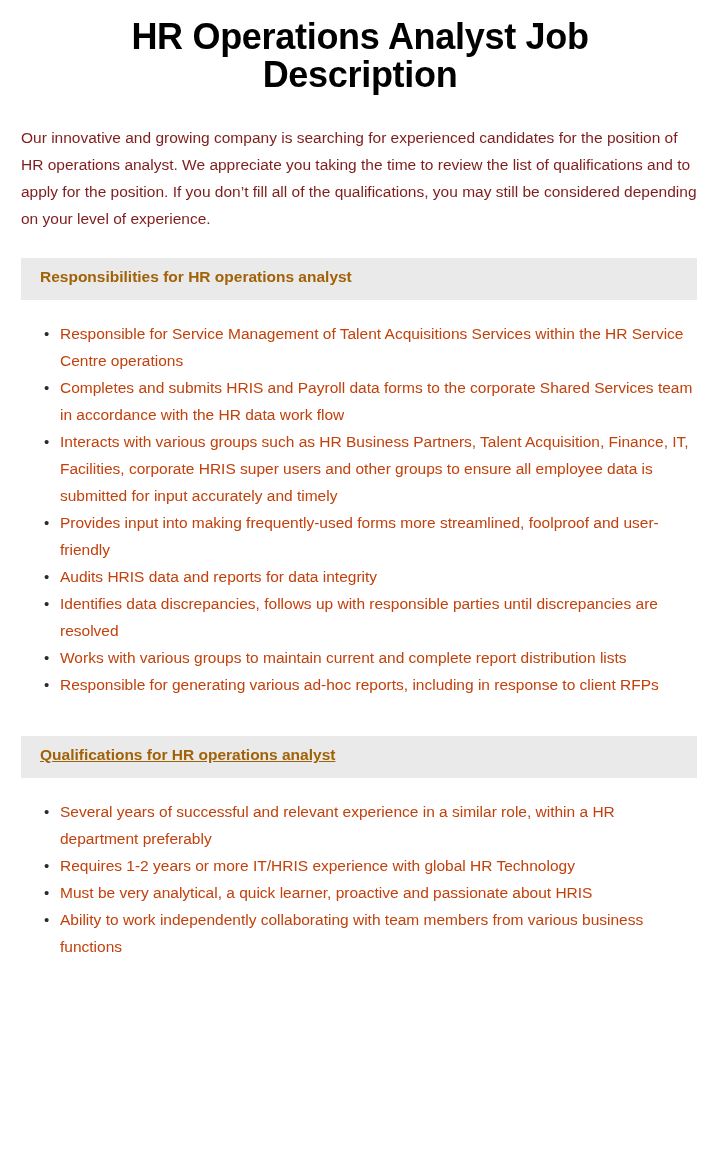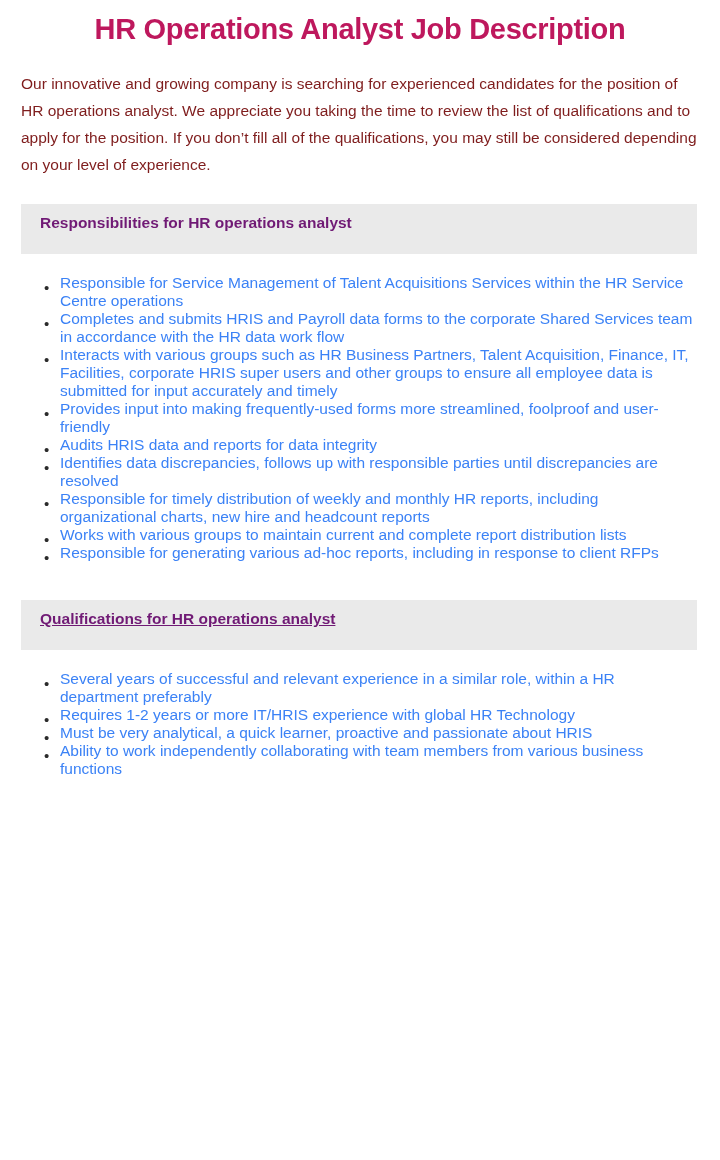--- a/index.html
+++ b/index.html
@@ -13,58 +13,58 @@
     min-height: 1160px;
     font-family: "Liberation Sans", sans-serif;
     color: #1a1a1a;
     -webkit-font-smoothing: antialiased;
   }
   .page {
     width: 720px;
     padding: 0;
   }
   .page-title {
-    font-size: 29px;
+    font-size: 36px;
     font-weight: bold;
     letter-spacing: -0.3px;
     text-align: center;
-    color: #be185d;
-    margin: 4px;
+    color: #000000;
+    margin: 12px;
     padding: 6px 20px 0 20px;
     line-height: 38px;
   }
   .intro {
     margin: 0;
     padding: 18px 23px 0 21px;
     font-size: 15.5px;
     line-height: 27px;
     color: #7f1d1d;
   }
   .section {
     margin: 0;
     padding: 0;
   }
   .section-header {
     margin: 26px 23px 0 21px;
-    padding: 10px 0 22px 19px;
+    padding: 10px 0 14px 19px;
     font-size: 15.5px;
     font-weight: bold;
-    color: #701a75;
+    color: #a16207;
     line-height: 18px;
   }
   .bullet-list {
     list-style: none;
     margin: 0;
     padding: 20px 23px 0 44px;
   }
   .bullet-list li {
     position: relative;
     font-size: 15.5px;
-    line-height: 18px;
-    color: #3b82f6;
+    line-height: 27px;
+    color: #c2410c;
     padding-left: 16px;
     margin: 0 0 0 0;
   }
   .bullet-list li::before {
     content: "\2022";
     position: absolute;
     left: 0;
     top: 0;
     font-size: 15px;
     line-height: 27px;
@@ -85,21 +85,20 @@
 
   <div class="section">
     <div class="section-header" style="background: rgb(234, 234, 234);">Responsibilities for HR operations analyst</div>
     <ul class="bullet-list">
       <li>Responsible for Service Management of Talent Acquisitions Services within the HR Service Centre operations</li>
       <li>Completes and submits HRIS and Payroll data forms to the corporate Shared Services team in accordance with the HR data work flow</li>
       <li>Interacts with various groups such as HR Business Partners, Talent Acquisition, Finance, IT, Facilities, corporate HRIS super users and other groups to ensure all employee data is submitted for input accurately and timely</li>
       <li>Provides input into making frequently-used forms more streamlined, foolproof and user-friendly</li>
       <li>Audits HRIS data and reports for data integrity</li>
       <li>Identifies data discrepancies, follows up with responsible parties until discrepancies are resolved</li>
-      <li>Responsible for timely distribution of weekly and monthly HR reports, including organizational charts, new hire and headcount reports</li>
       <li>Works with various groups to maintain current and complete report distribution lists</li>
       <li>Responsible for generating various ad-hoc reports, including in response to client RFPs</li>
     </ul>
   </div>
 
   <div class="section-gap"></div>
 
   <div class="section">
     <div class="section-header" style="background: rgb(234, 234, 234); text-decoration: underline;">Qualifications for HR operations analyst</div>
     <ul class="bullet-list">

